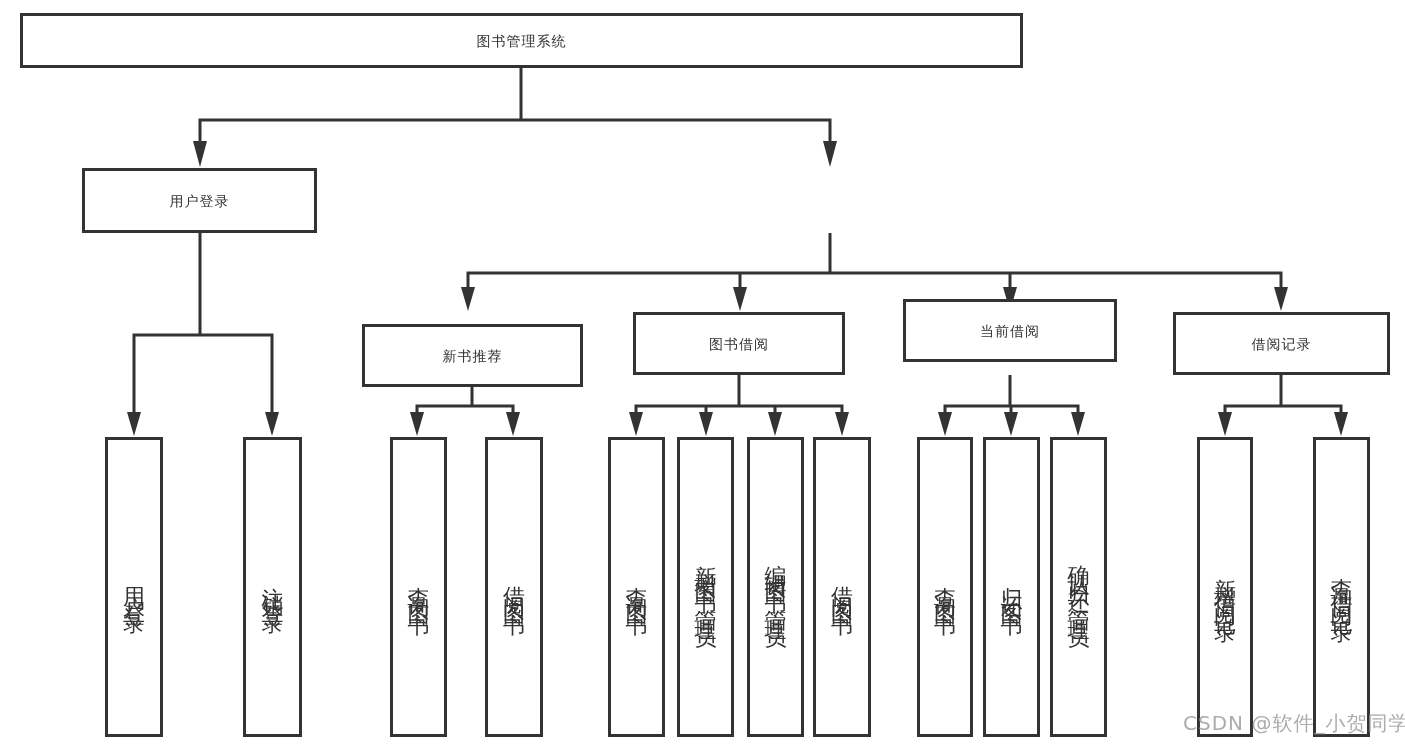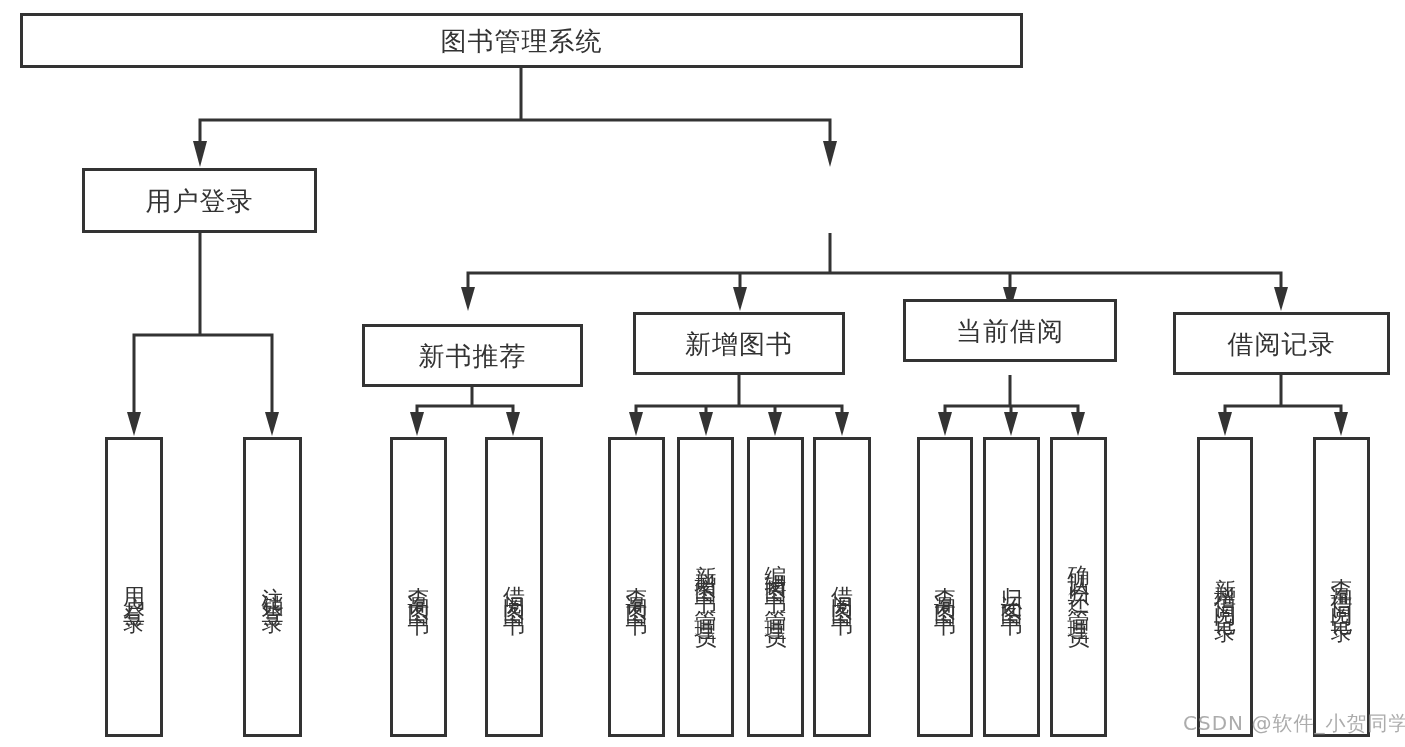--- a/index.html
+++ b/index.html
@@ -19,21 +19,21 @@
   }
   .box {
     position: absolute;
     box-sizing: border-box;
     border: 3px solid #333333;
     background: #ffffff;
     color: #333333;
     display: flex;
     align-items: center;
     justify-content: center;
-    font-size: 26px;
+    font-size: 14px;
     line-height: 1;
     text-align: center;
   }
   .box.h { letter-spacing: 1px; }
   .box.v {
     writing-mode: vertical-rl;
     text-orientation: mixed;
     letter-spacing: 9px;
     font-size: 22px;
   }
@@ -100,21 +100,21 @@
       <polygon points="1218,412 1232,412 1225,436" stroke="none"></polygon>
       <polygon points="1334,412 1348,412 1341,436" stroke="none"></polygon>
     </g>
   </svg>
 
   <div class="box h" style="left:20px; top:13px; width:1003px; height:55px;">图书管理系统</div>
 
   <div class="box h" style="left:82px; top:168px; width:235px; height:65px;">用户登录</div>
 
   <div class="box h" style="left:362px; top:324px; width:221px; height:63px;">新书推荐</div>
-  <div class="box h" style="left:633px; top:312px; width:212px; height:63px;">新增图书</div>
+  <div class="box h" style="left:633px; top:312px; width:212px; height:63px;">图书借阅</div>
   <div class="box h" style="left:903px; top:299px; width:214px; height:63px;">当前借阅</div>
   <div class="box h" style="left:1173px; top:312px; width:217px; height:63px;">借阅记录</div>
 
   <div class="box v" style="left:105px; top:437px; width:58px; height:300px;">用户登录</div>
   <div class="box v" style="left:243px; top:437px; width:59px; height:300px;">注销登录</div>
 
   <div class="box v" style="left:390px; top:437px; width:57px; height:300px;">查询图书</div>
   <div class="box v" style="left:485px; top:437px; width:58px; height:300px;">借阅图书</div>
 
   <div class="box v" style="left:608px; top:437px; width:57px; height:300px;">查询图书</div>

